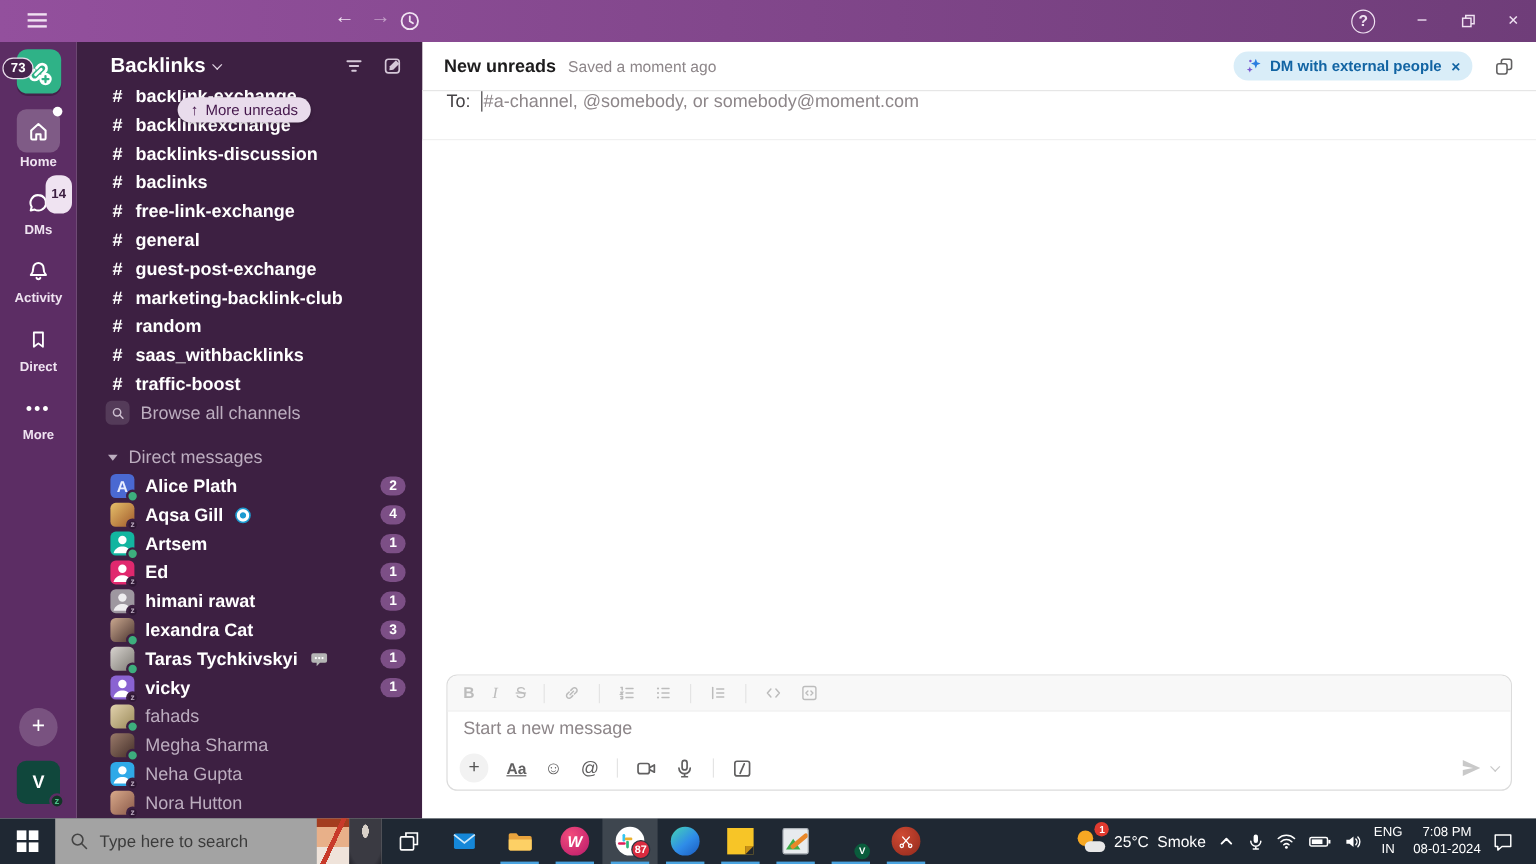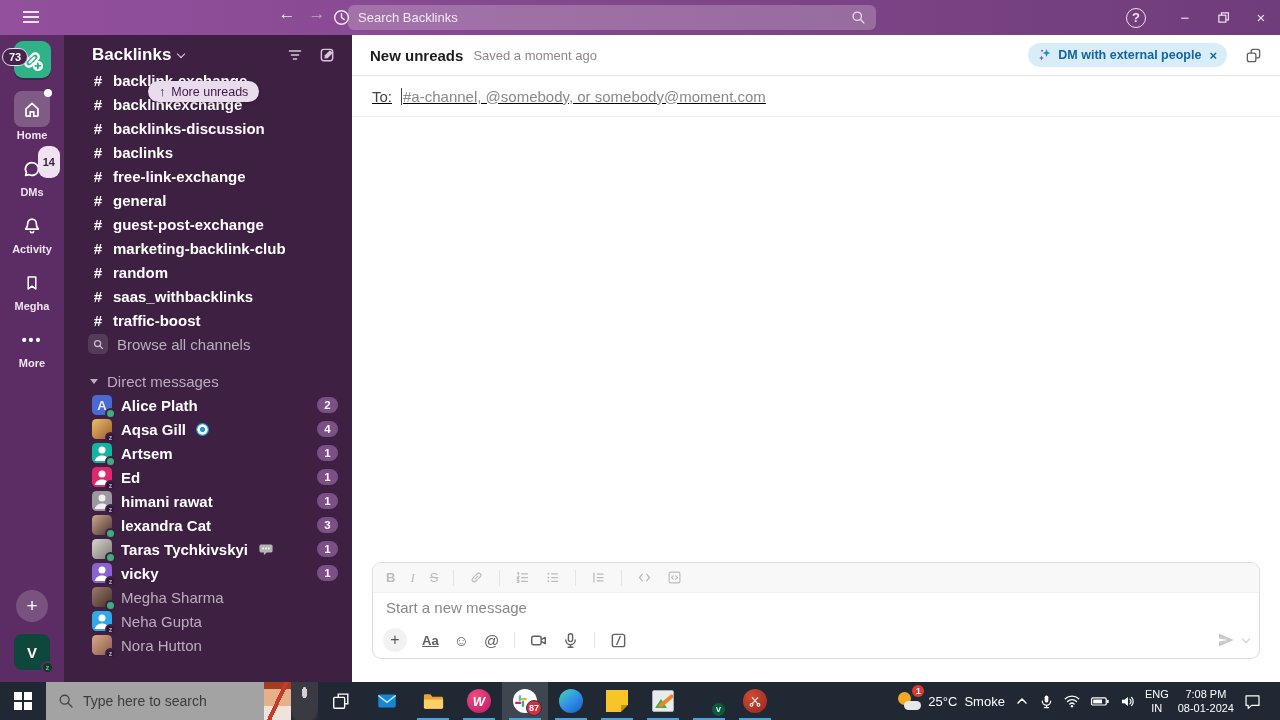--- a/index.html
+++ b/index.html
@@ -94,21 +94,21 @@
   
   .main{flex:1;background:#fff;display:flex;flex-direction:column;position:relative;}
   .main-header{flex:0 0 41px;border-bottom:1px solid #e6e6e6;display:flex;align-items:center;padding:0 18px;}
   .mh-title{font-size:15px;font-weight:800;color:#1d1c1d;}
   .mh-saved{font-size:13px;color:#8d8689;margin-left:10px;}
   .ext-pill{margin-left:auto;height:24px;border-radius:14px;background:var(--dm-pill-bg,#d9edf8);
     color:var(--dm-pill-text,#1264a3);display:flex;align-items:center;gap:6px;padding:0 10px;
     font-size:12.5px;font-weight:700;}
   .ext-pill .x{font-size:13px;font-weight:700;margin-left:2px;}
   .mh-open{margin-left:18px;color:#616061;display:flex;}
-  .to-row{flex:0 0 41px;border-bottom:1px solid #ededed;display:flex;align-items:center;padding:0 20px;font-size:15px;text-decoration:underline;}
+  .to-row{flex:0 0 41px;border-bottom:1px solid #ededed;display:flex;padding:0 20px;font-size:15px;}
   .to-label{color:#454245;}
   .caret-bar{width:1px;height:17px;background:#454245;margin-left:9px;}
   .to-ph{color:#8d8689;margin-left:1px;}
   .main-body{flex:1;position:relative;background:#fff;}
   .composer{position:absolute;left:20px;right:20px;bottom:23px;height:97px;border:1px solid #dcdcdc;
     border-radius:9px;background:#fff;display:flex;flex-direction:column;overflow:hidden;}
   .fmt-bar{flex:0 0 30px;background:#f8f8f8;border-bottom:1px solid #f0f0f0;display:flex;align-items:center;
     gap:15px;padding:0 13px;color:#bcbcbc;}
   .fmt-bar .t{font-size:13px;font-weight:700;}
   .fmt-bar .t.i{font-style:italic;font-weight:400;font-family:"Liberation Serif",serif;}
@@ -185,27 +185,20 @@
     <div class="topbar">
       <span class="hamburger"></span>
       <span class="nav-arrow nav-back">←</span>
       <span class="nav-arrow nav-fwd">→</span>
       <span class="nav-clock">
         <svg width="19" height="19" viewBox="0 0 20 20">
             <circle cx="10" cy="10" r="7.2" fill="none" stroke="#f0e2f2" stroke-width="1.6"></circle>
             <path d="M10 6v4.2l2.8 1.8" fill="none" stroke="#f0e2f2" stroke-width="1.6" stroke-linecap="round"></path>
           </svg>
       </span>
-      <div class="searchbar">
-        <span class="q">Search Backlinks</span>
-        <svg width="15" height="15" viewBox="0 0 18 18">
-            <circle cx="7.5" cy="7.5" r="5" fill="none" stroke="#e9d9ec" stroke-width="1.6"></circle>
-            <path d="M11.2 11.2L15.5 15.5" stroke="#e9d9ec" stroke-width="1.6" stroke-linecap="round"></path>
-          </svg>
-      </div>
       <div class="tb-right">
         <span class="help-circle">?</span>
         <span class="winbtn">−</span>
         <span class="winbtn">
           <svg width="13" height="13" viewBox="0 0 14 14">
               <rect x="2" y="4.5" width="7.5" height="7.5" fill="none" stroke="#f0e2f2" stroke-width="1.3"></rect>
               <path d="M4.8 4.5V2h7.5v7.5h-2.7" fill="none" stroke="#f0e2f2" stroke-width="1.3"></path>
             </svg>
         </span>
         <span class="winbtn">×</span>
@@ -257,21 +250,21 @@
           </span>
           <span class="rail-label">Activity</span>
         </div>
 
         <div class="rail-item">
           <span class="rail-ic">
             <svg width="18" height="18" viewBox="0 0 20 20">
                 <path d="M5.8 3.4h8.4v13.2l-4.2-3.1-4.2 3.1z" fill="none" stroke="#fff" stroke-width="1.7" stroke-linejoin="round"></path>
               </svg>
           </span>
-          <span class="rail-label">Megha</span>
+          <span class="rail-label">Direct</span>
         </div>
 
         <div class="rail-item">
           <span class="rail-ic" style="color:#fff;font-size:14px;letter-spacing:2px;font-weight:700;">•••</span>
           <span class="rail-label">More</span>
         </div>
 
         <div class="rail-spacer"></div>
         <div class="rail-plus">+</div>
         <div class="rail-user">
@@ -437,20 +430,26 @@
               <div class="s-row dm">
                 <span class="avatar" style="background: rgb(138, 99, 210);">
                   <svg viewBox="0 0 20 20" width="20" height="20">
                     <circle cx="10" cy="7" r="3.5" fill="#ffffff"></circle>
                     <path d="M2.6 18c1.2-4.2 4.5-5.6 7.4-5.6s6.2 1.4 7.4 5.6z" fill="#ffffff"></path>
                   </svg>
                   <span class="presence away">z</span>
                 </span>
                 <span class="label">vicky</span>
                 <span class="unread-badge">1</span>
+              </div>
+              <div class="s-row dm read">
+                <span class="avatar" style="background: linear-gradient(135deg, rgb(227, 211, 174) 0%, rgb(154, 138, 90) 100%);">
+                  <span class="presence online"></span>
+                </span>
+                <span class="label">fahads</span>
               </div>
               <div class="s-row dm read">
                 <span class="avatar" style="background: linear-gradient(135deg, rgb(154, 122, 106) 0%, rgb(69, 48, 42) 100%);">
                   <span class="presence online"></span>
                 </span>
                 <span class="label">Megha Sharma</span>
               </div>
               <div class="s-row dm read">
                 <span class="avatar" style="background: rgb(47, 169, 232);">
                   <svg viewBox="0 0 20 20" width="20" height="20">

